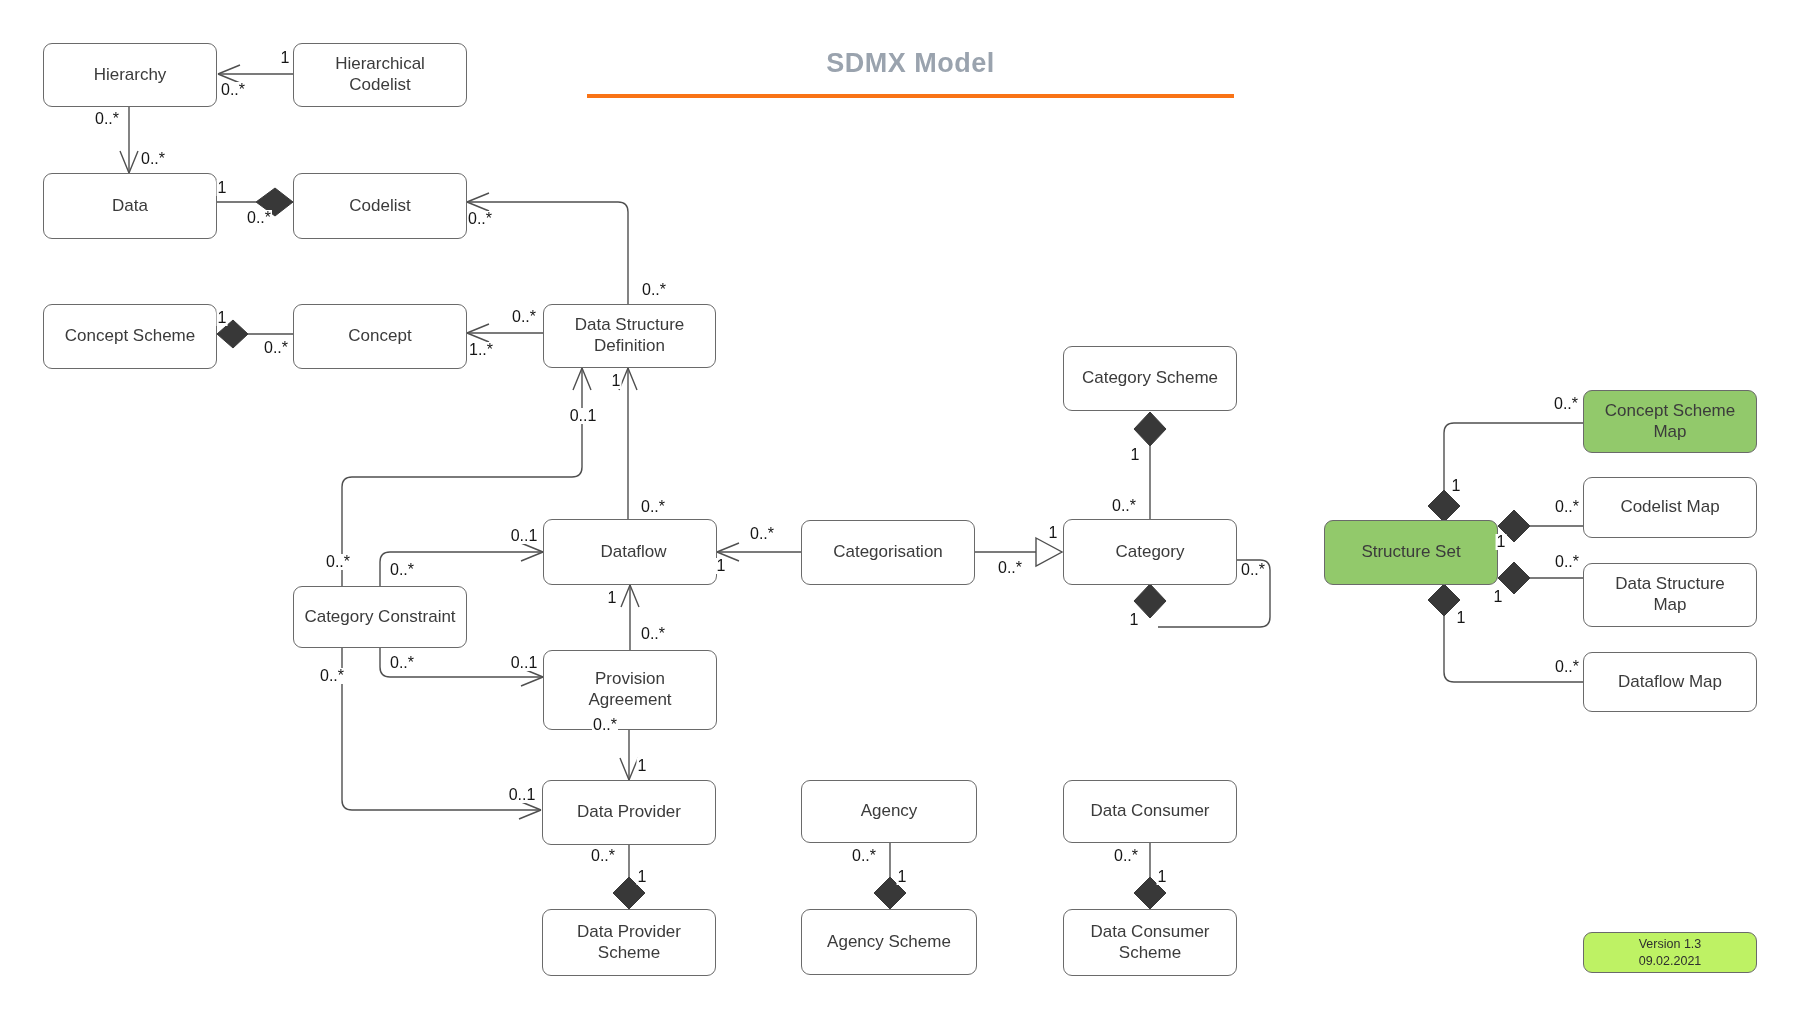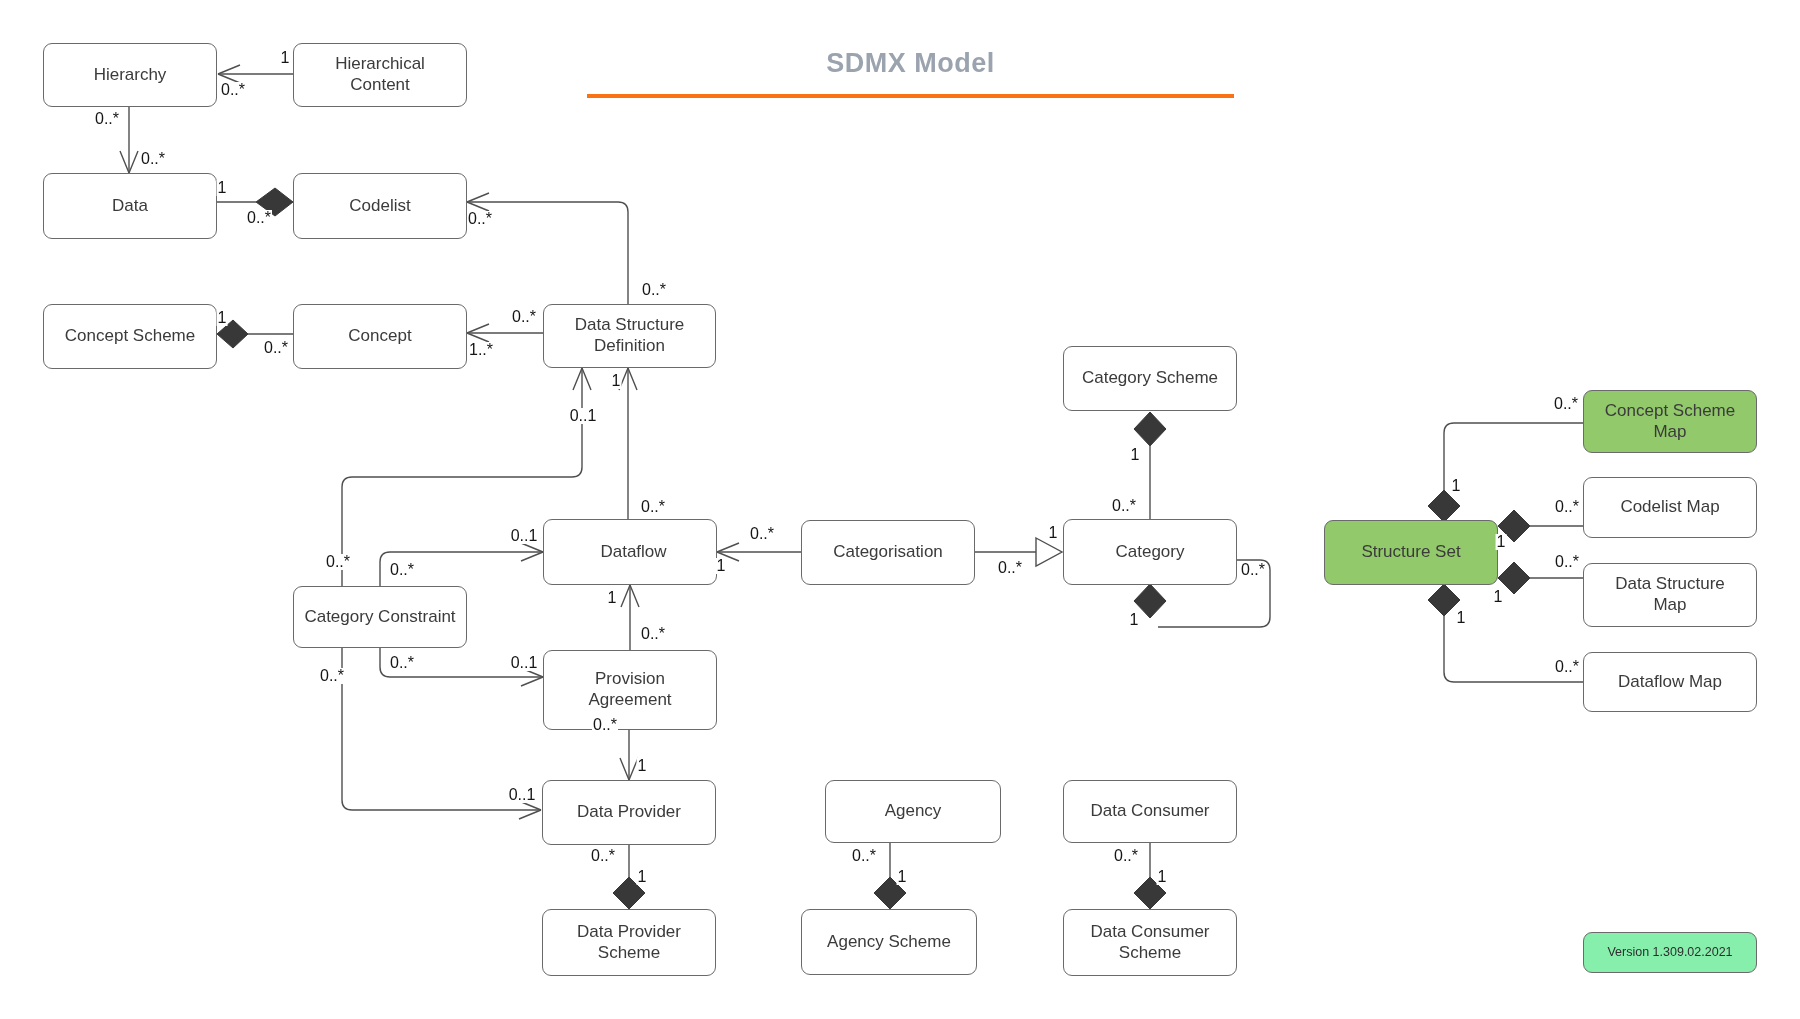--- a/index.html
+++ b/index.html
@@ -43,22 +43,22 @@
     position:absolute;left:587px;top:48px;width:647px;height:46px;
     border-bottom:4px solid #f97316;
     text-align:center;
     font-size:27px;font-weight:bold;color:var(--title-gray);
     letter-spacing:0.5px;
   }
   .version-box{
     position:absolute;left:1583px;top:932px;width:174px;height:41px;
     box-sizing:border-box;
     border:1.6px solid var(--box-border);border-radius:9px;
-    background:#86efac;
-    display:flex;flex-direction:row;align-items:center;justify-content:center;
+    background:#bef264;
+    display:flex;flex-direction:column;align-items:center;justify-content:center;
     font-size:12.5px;color:#2e2e2e;line-height:1.3;
   }
 </style>
 </head>
 <body>
 
 <div class="canvas">
 
   <div class="diagram-title">SDMX Model</div>
 
@@ -157,35 +157,35 @@
     </g>
     <g>
       <path d="M 1444,615 V 672 Q 1444,682 1454,682 H 1583"></path>
       <polygon points="1444,584 1460,600 1444,616 1428,600"></polygon>
     </g>
   </svg>
 
   <div id="diagram-nodes">
       <div class="node" style="left: 43px; top: 43px; width: 174px; height: 64px;"><span>Hierarchy</span></div>
       <div class="node" style="left: 293px; top: 43px; width: 174px; height: 64px;"><span>Hierarchical
-Content</span></div>
+Codelist</span></div>
       <div class="node" style="left: 43px; top: 173px; width: 174px; height: 66px;"><span>Data</span></div>
       <div class="node" style="left: 293px; top: 173px; width: 174px; height: 66px;"><span>Codelist</span></div>
       <div class="node" style="left: 43px; top: 304px; width: 174px; height: 65px;"><span>Concept Scheme</span></div>
       <div class="node" style="left: 293px; top: 304px; width: 174px; height: 65px;"><span>Concept</span></div>
       <div class="node" style="left: 543px; top: 304px; width: 173px; height: 64px;"><span>Data Structure
 Definition</span></div>
       <div class="node" style="left: 543px; top: 519px; width: 174px; height: 66px; padding-left: 7px;"><span>Dataflow</span></div>
       <div class="node" style="left: 293px; top: 586px; width: 174px; height: 62px;"><span>Category Constraint</span></div>
       <div class="node" style="left: 543px; top: 650px; width: 174px; height: 80px;"><span>Provision
 Agreement</span></div>
       <div class="node" style="left: 542px; top: 780px; width: 174px; height: 65px;"><span>Data Provider</span></div>
       <div class="node" style="left: 542px; top: 909px; width: 174px; height: 67px;"><span>Data Provider
 Scheme</span></div>
-      <div class="node" style="left: 801px; top: 780px; width: 176px; height: 63px; margin-left: 24px;"><span>Agency</span></div>
+      <div class="node" style="left: 801px; top: 780px; width: 176px; height: 63px;"><span>Agency</span></div>
       <div class="node" style="left: 801px; top: 909px; width: 176px; height: 66px;"><span>Agency Scheme</span></div>
       <div class="node" style="left: 1063px; top: 780px; width: 174px; height: 63px;"><span>Data Consumer</span></div>
       <div class="node" style="left: 1063px; top: 909px; width: 174px; height: 67px;"><span>Data Consumer
 Scheme</span></div>
       <div class="node" style="left: 801px; top: 520px; width: 174px; height: 65px;"><span>Categorisation</span></div>
       <div class="node" style="left: 1063px; top: 519px; width: 174px; height: 66px;"><span>Category</span></div>
       <div class="node" style="left: 1063px; top: 346px; width: 174px; height: 65px;"><span>Category Scheme</span></div>
       <div class="node green" style="left: 1324px; top: 520px; width: 174px; height: 65px;"><span>Structure Set</span></div>
       <div class="node green" style="left: 1583px; top: 390px; width: 174px; height: 63px;"><span>Concept Scheme
 Map</span></div>

